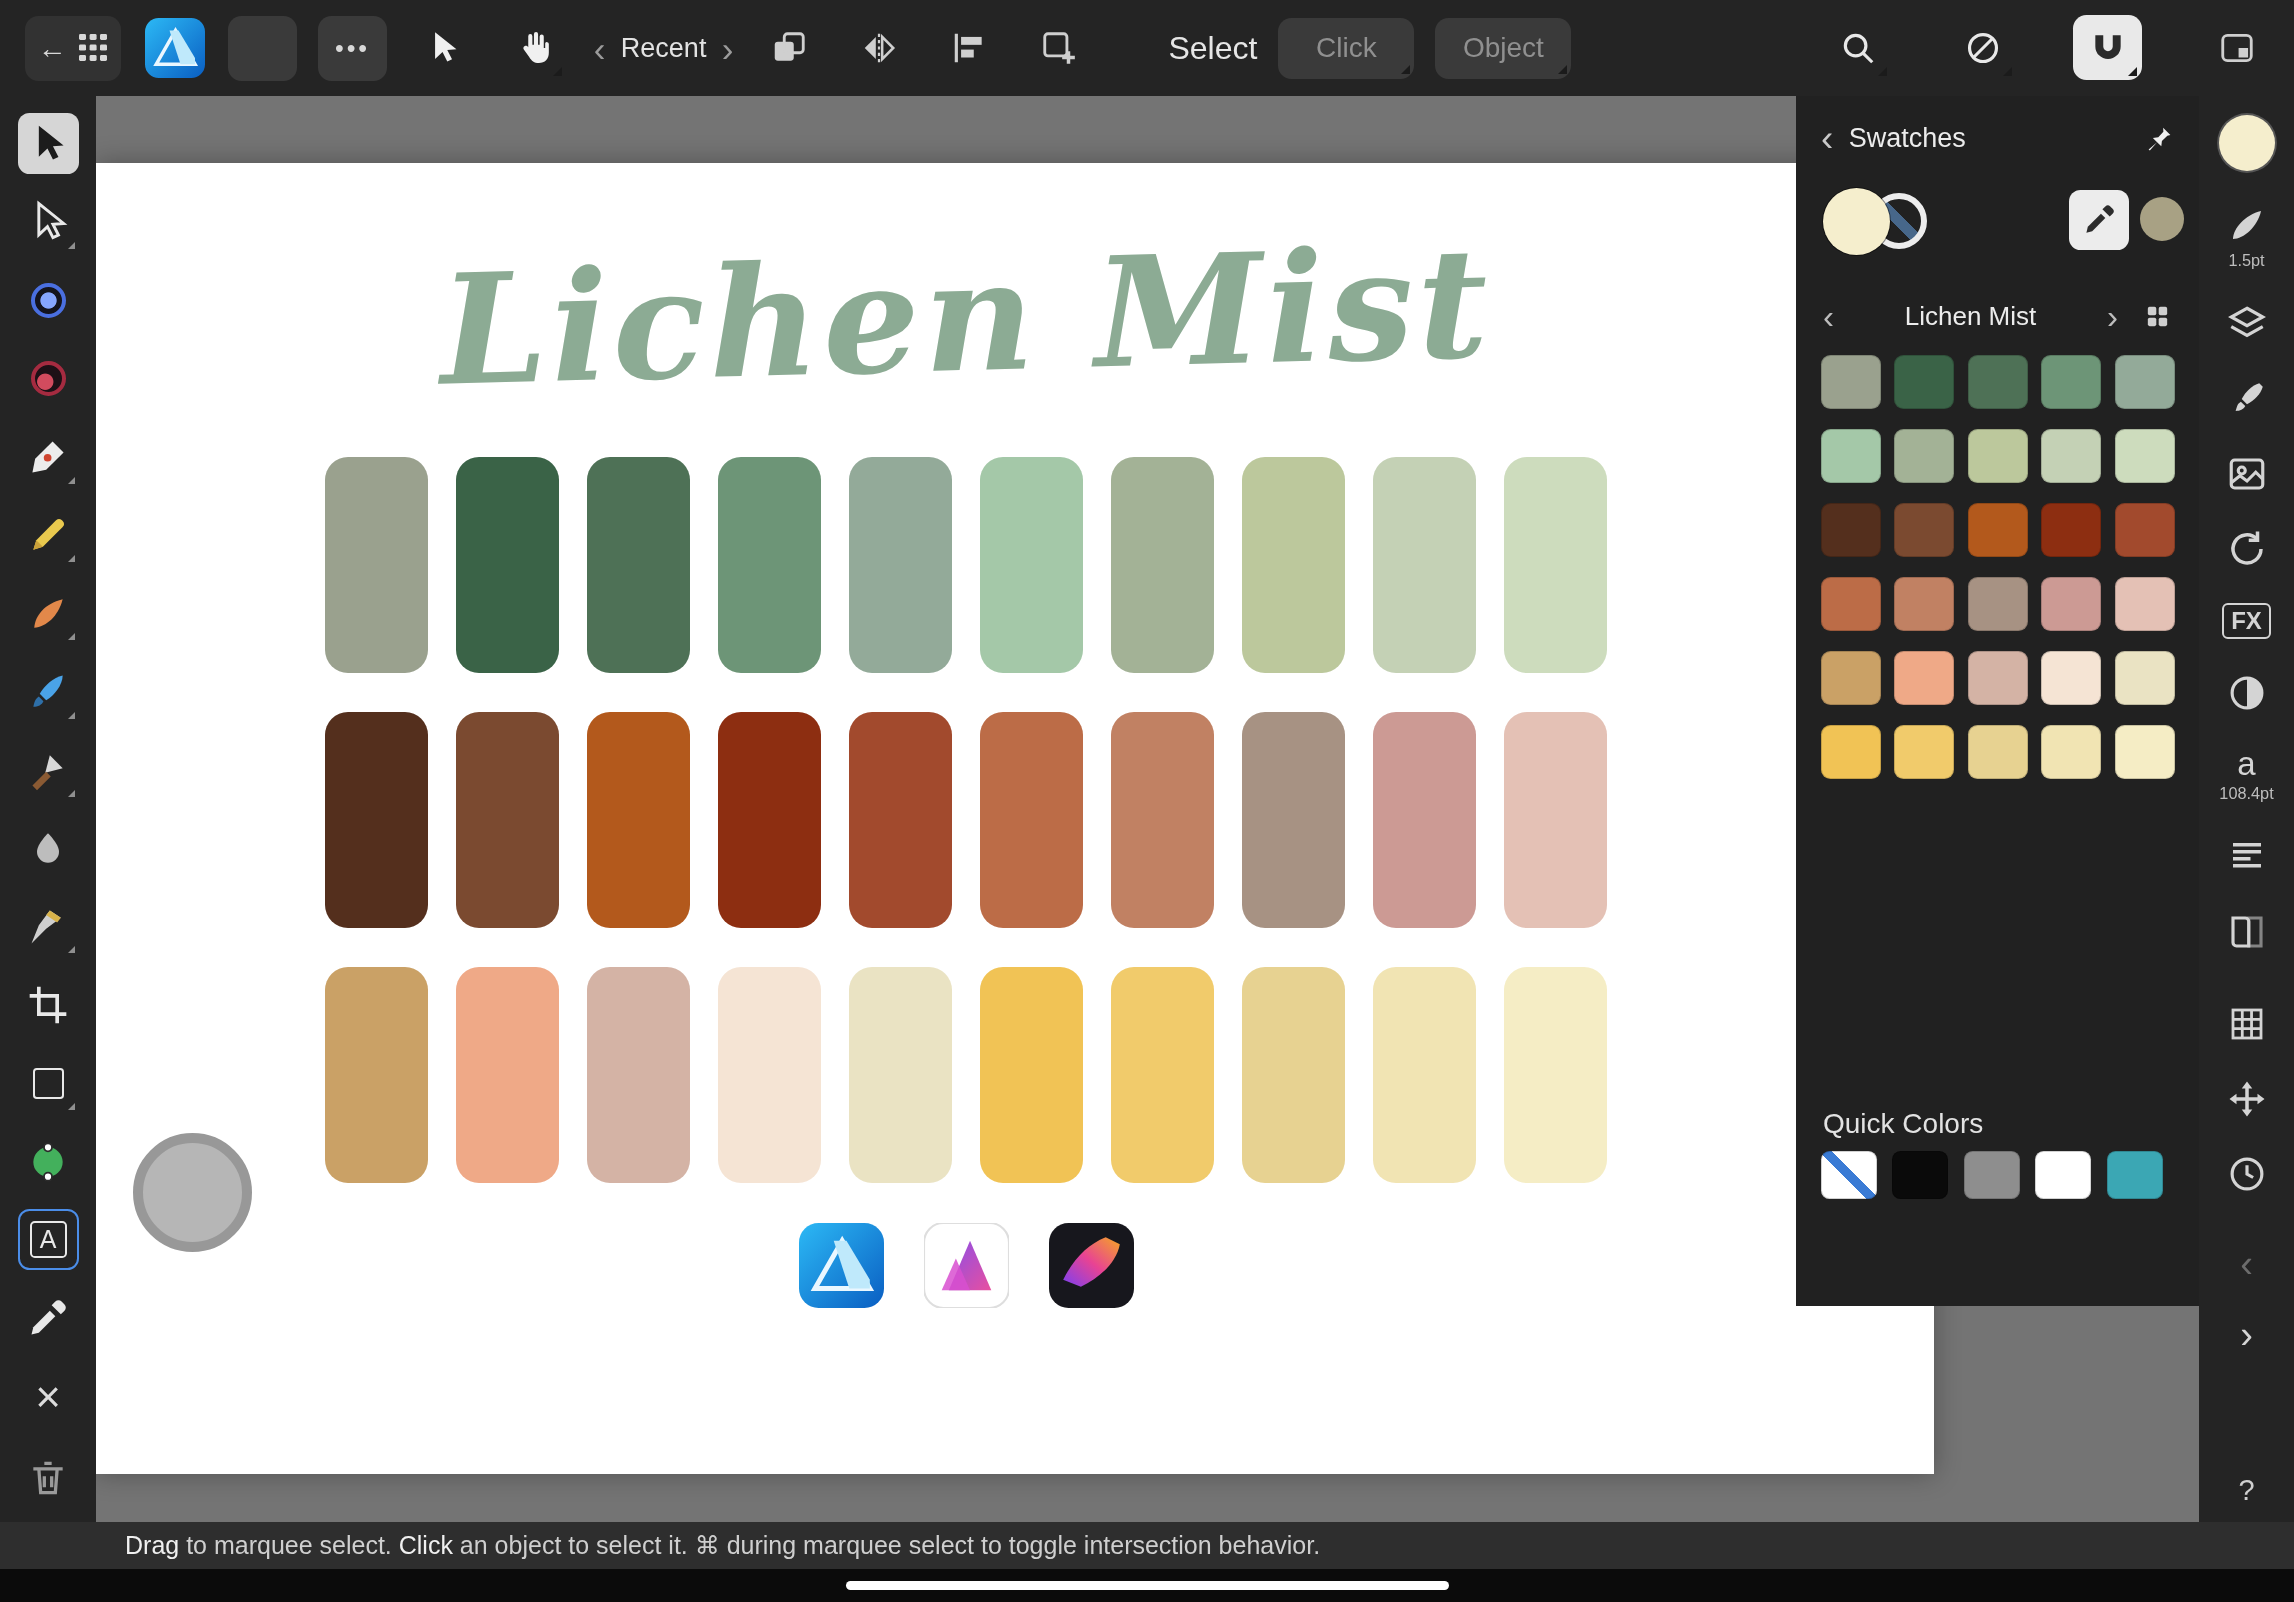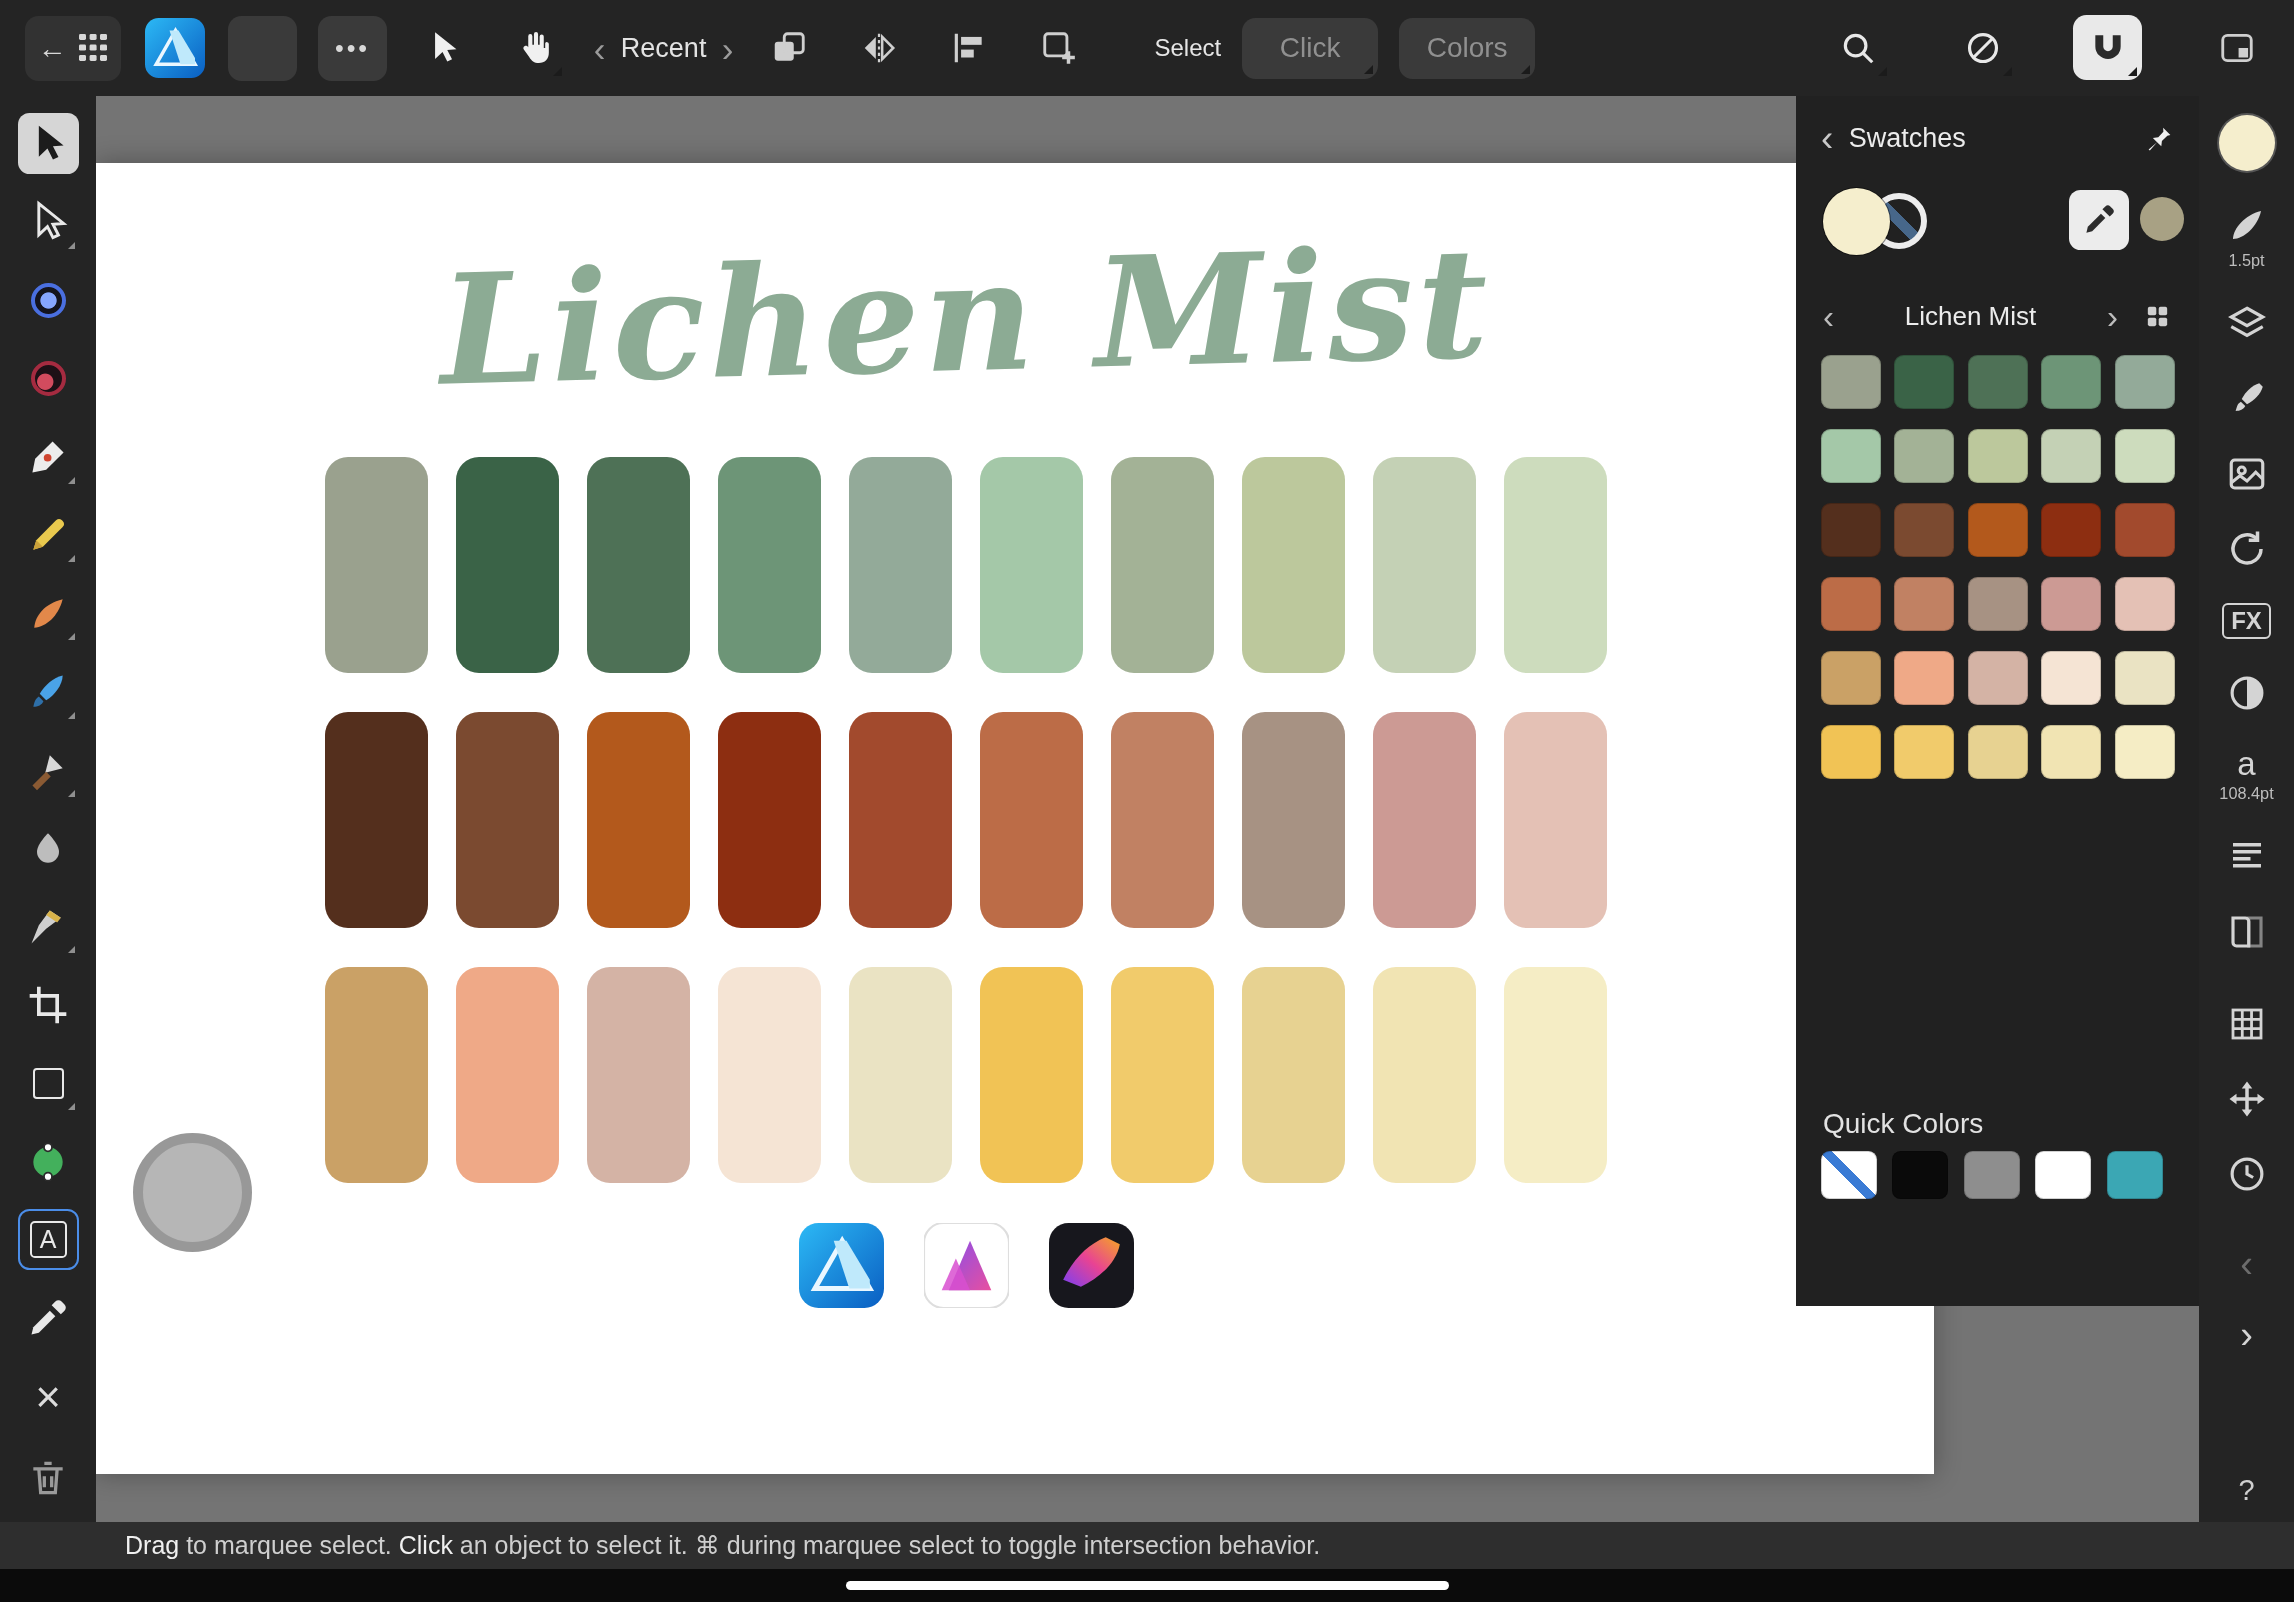--- a/index.html
+++ b/index.html
@@ -22,21 +22,21 @@
          box-shadow:10.6px 0 #d8d8d8,21px 0 #d8d8d8,0 10.6px #d8d8d8,10.6px 10.6px #d8d8d8,21px 10.6px #d8d8d8,
                     0 21px #d8d8d8,10.6px 21px #d8d8d8,21px 21px #d8d8d8}
   .logo-btn{width:65px;height:65px;border-radius:13.4px;display:flex;align-items:center;justify-content:center;background:transparent;border:none}
   .logo-btn svg{width:60px;height:60px}
   .barswrap{width:29px;height:21px}
   .bars{width:29px;height:3.3px;border-radius:1.9px;background:#d8d8d8;box-shadow:0 8.6px #d8d8d8,0 17.3px #d8d8d8}
   .dots{font-size:25px;letter-spacing:2.9px;color:#d8d8d8;line-height:1}
   .default-nav{display:flex;align-items:center;gap:15.4px;margin-left:5.8px}
   .default-nav .chev{font-size:35px;color:#9b9b9b;line-height:1}
   .default-nav .lbl{font-size:27px;color:#e3e3e3}
-  .select-label{font-size:24px;color:#e6e6e6;margin-left:40px}
+  .select-label{font-size:32px;color:#e6e6e6;margin-left:54px}
   .pill{position:relative;min-width:136px;height:61px;border-radius:13.4px;background:#3a3a3a;border:none;
         color:#909090;font-size:28px;font-family:inherit;padding:0 27px;cursor:pointer}
   .flick::after{content:"";position:absolute;right:4.8px;bottom:4.8px;width:0;height:0;
         border-left:9.6px solid transparent;border-bottom:9.6px solid #1b1b1b}
   .flick-lt::after{content:"";position:absolute;right:3.8px;bottom:3.8px;width:0;height:0;
         border-left:7.7px solid transparent;border-bottom:7.7px solid #8f8f8f}
   .tb-right{position:absolute;right:152px;top:15.4px;display:flex;gap:56px}
   .tb-corner{position:absolute;right:23px;top:15.4px}
 
   
@@ -199,21 +199,21 @@
         <rect x="3" y="3" width="14" height="14" rx="2"></rect>
         <path d="M18 14v8M14 18h8" stroke-width="2.2"></path>
         </svg>
     </button>
 
     <span class="select-label">Select</span>
     <button class="pill flick">
       <span>Click</span>
     </button>
     <button class="pill flick">
-      <span>Colors</span>
+      <span>Object</span>
     </button>
 
     <div class="tb-right">
       <button class="tb-btn flick">
         <svg viewBox="0 0 24 24" fill="none" stroke="#e8e8e8" stroke-width="2">
           <circle cx="10.5" cy="10.5" r="6.5"></circle>
             <line x1="15.5" y1="15.5" x2="21" y2="21"></line>
           </svg>
       </button>
       <button class="tb-btn flick">

